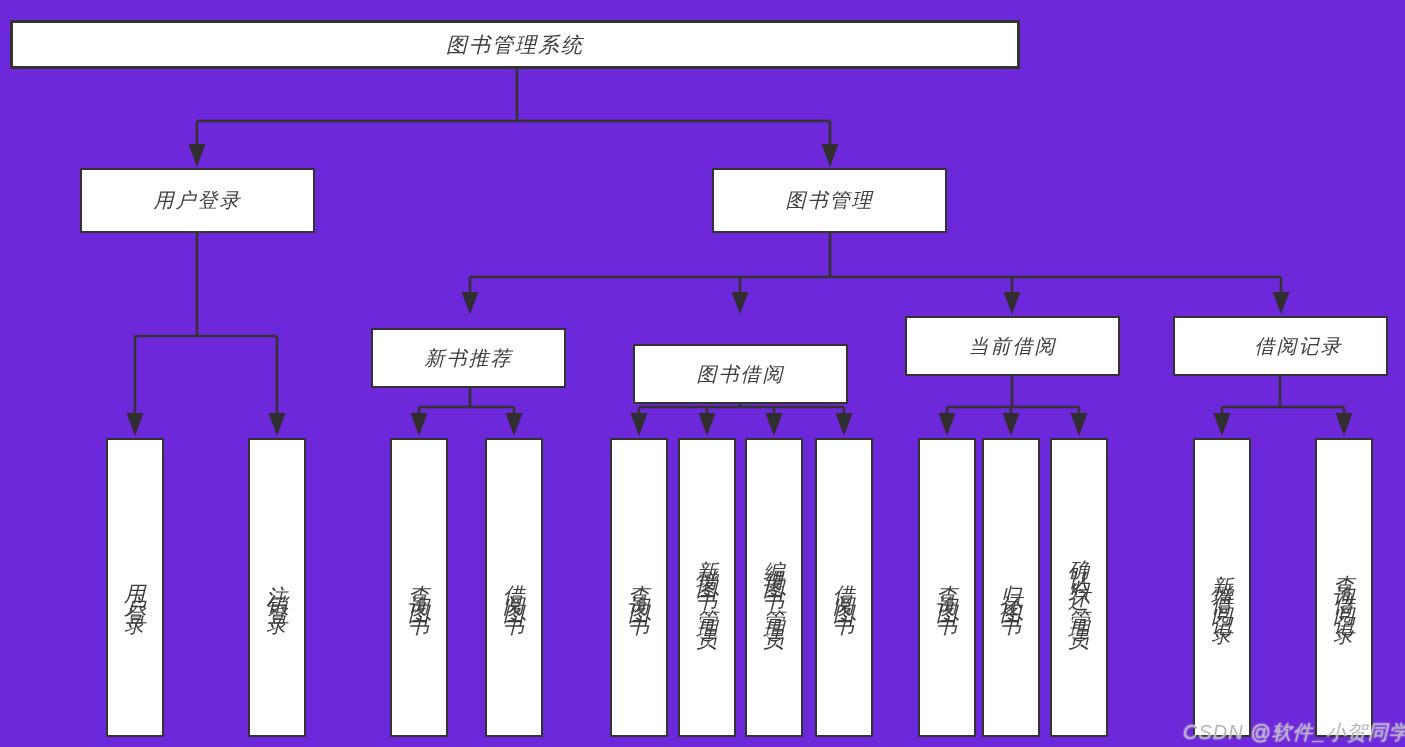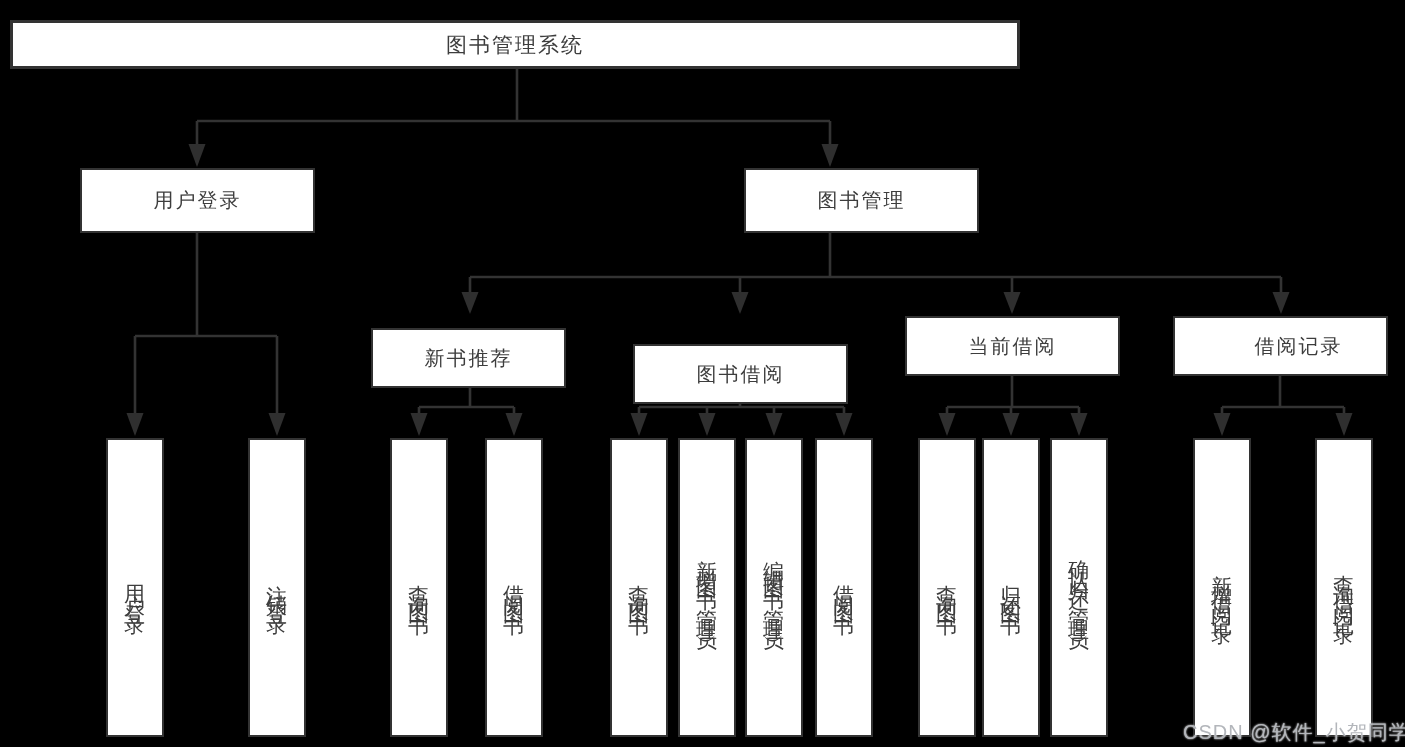--- a/index.html
+++ b/index.html
@@ -1,18 +1,18 @@
 <!DOCTYPE html>
 <html><head>
 <meta charset="utf-8">
 <style>
   html,body{margin:0;padding:0;background:#ffffff;}
   .canvas{
-    position:relative;width:1405px;height:747px;background:#000000;
-    font-family:"Liberation Sans", sans-serif;overflow:hidden;
+    position:relative;width:1405px;height:747px;background:#6d28d9;
+    font-family:"Liberation Sans", sans-serif;overflow:hidden;font-style:italic;
   }
   svg.connectors{position:absolute;left:0;top:0;z-index:0;}
   .node{
     position:absolute;background:#ffffff;border:2.5px solid #333333;
     box-sizing:border-box;display:flex;align-items:center;justify-content:center;
     z-index:1;
   }
   .node.root{border-width:3px;}
   .h-label{
     font-size:20px;color:#3d3d3d;letter-spacing:2px;white-space:nowrap;
@@ -74,21 +74,21 @@
     </g>
   </svg>
 
   <div class="node root" style="left:10px;top:20px;width:1010px;height:49px;">
     <span class="h-label">图书管理系统</span>
   </div>
 
   <div class="node" style="left:80px;top:168px;width:235px;height:65px;">
     <span class="h-label">用户登录</span>
   </div>
-  <div class="node" style="left:744px;top:168px;width:235px;height:65px;">
+  <div class="node" style="left:712px;top:168px;width:235px;height:65px;">
     <span class="h-label">图书管理</span>
   </div>
 
   <div class="node" style="left:363px;top:328px;width:195px;height:60px;margin-left:8px;">
     <span class="h-label">新书推荐</span>
   </div>
   <div class="node" style="left:633px;top:316px;width:215px;height:60px;margin-top:28px;">
     <span class="h-label">图书借阅</span>
   </div>
   <div class="node" style="left:905px;top:316px;width:215px;height:60px;justify-content:center;">

